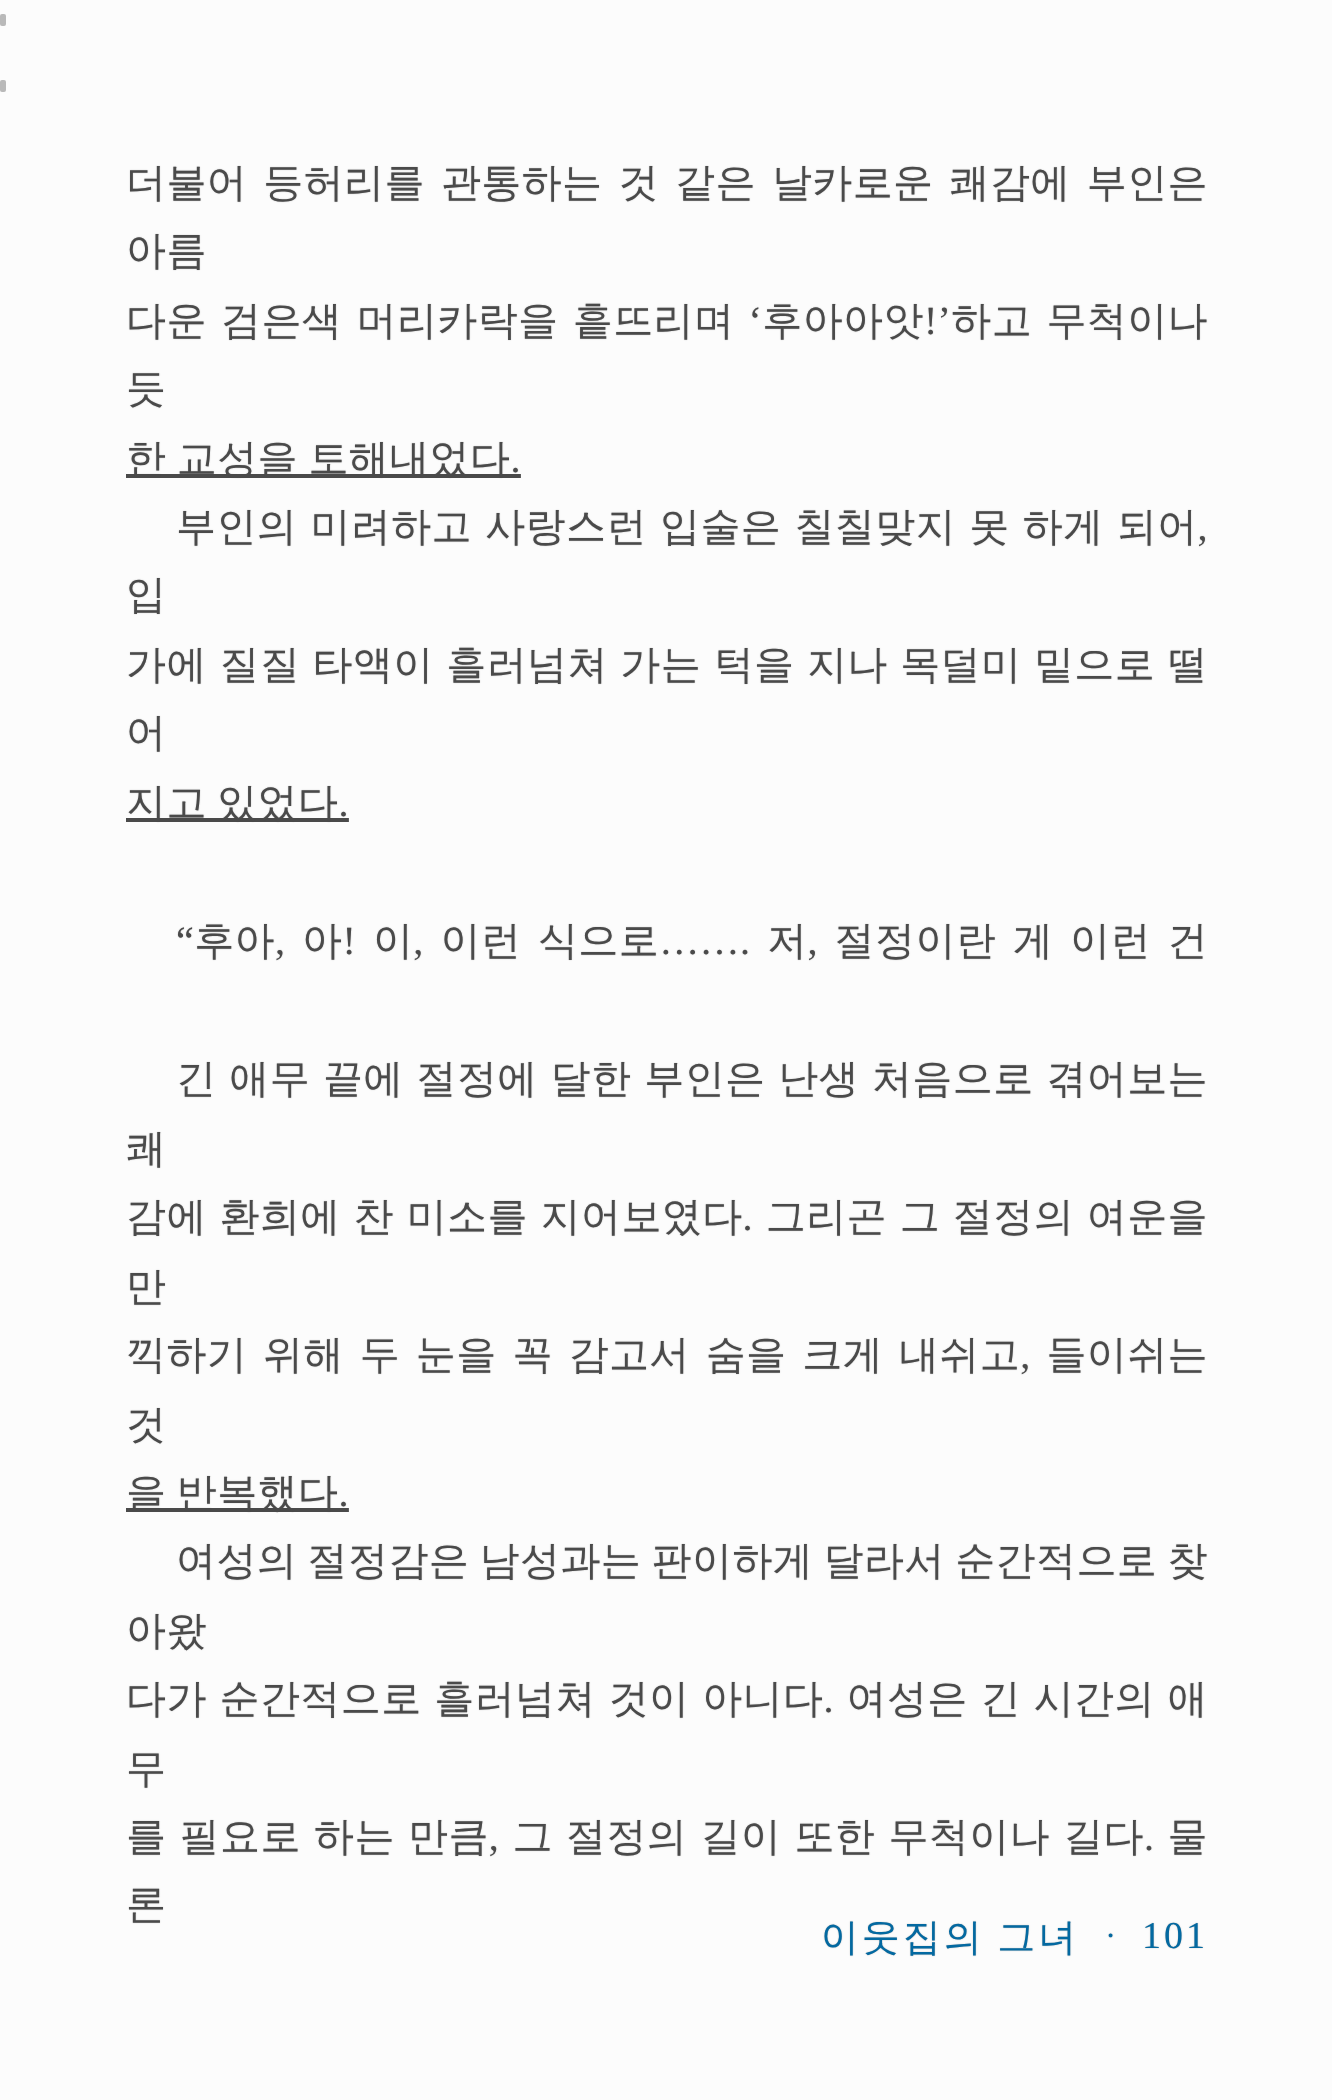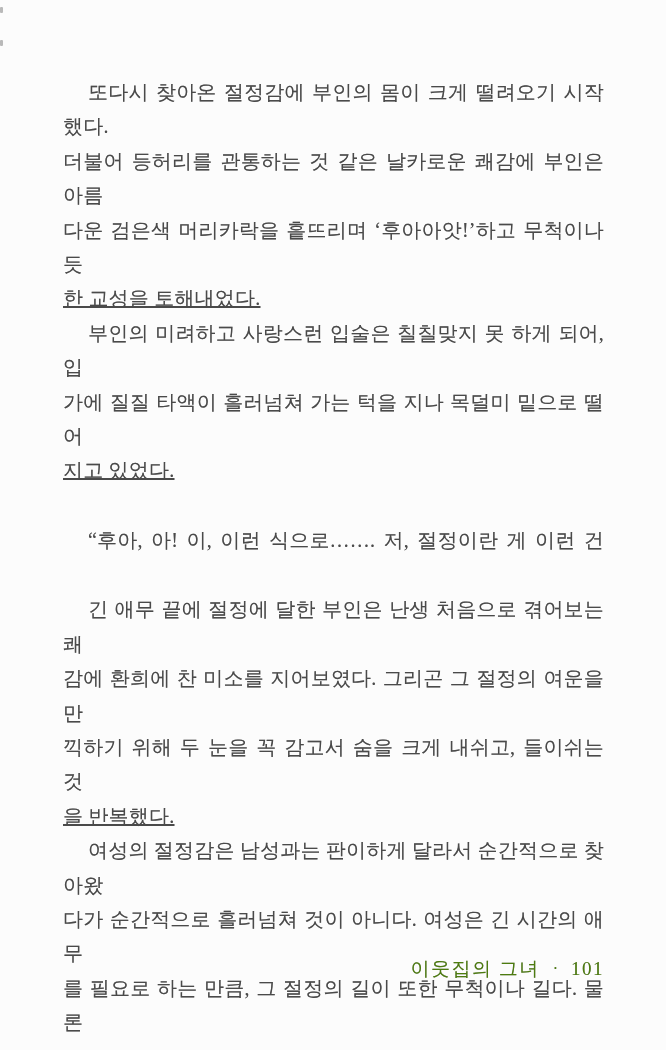--- a/index.html
+++ b/index.html
@@ -35,21 +35,21 @@
   .line.first { text-indent: 25px; }
   .line.last { text-align-last: left; text-decoration: underline; }
   .page-footer {
     position: absolute;
     top: 956px;
     right: 62px;
     display: flex;
     align-items: center;
     gap: 13px;
     font-size: 19px;
-    color: #4d7c0f;
+    color: #0369a1;
     letter-spacing: 1.5px;
     text-shadow: 0 0 0.6px rgba(74,74,74,0.45);
     margin-left: 14px;
   }
   .page-footer .dot {
     font-size: 16px;
     letter-spacing: 0;
   }
   .scan-artifact {
     position: absolute;
@@ -60,21 +60,20 @@
   .scan-artifact.a2 { left: 0; top: 40px; width: 3px; height: 6px; }
 </style>
 </head>
 <body style="background: rgb(252, 252, 252);">
 
 <div class="scan-artifact a1"></div>
 <div class="scan-artifact a2"></div>
 
 <main class="page-body" style="color: rgb(74, 74, 74);">
     <div class="paragraph">
-      <div class="line first">또다시 찾아온 절정감에 부인의 몸이 크게 떨려오기 시작했다.</div>
       <div class="line">더불어 등허리를 관통하는 것 같은 날카로운 쾌감에 부인은 아름</div>
       <div class="line">다운 검은색 머리카락을 흩뜨리며 ‘후아아앗!’하고 무척이나 듯</div>
       <div class="line last">한 교성을 토해내었다.</div>
     </div>
     <div class="paragraph">
       <div class="line first">부인의 미려하고 사랑스런 입술은 칠칠맞지 못 하게 되어, 입</div>
       <div class="line">가에 질질 타액이 흘러넘쳐 가는 턱을 지나 목덜미 밑으로 떨어</div>
       <div class="line last">지고 있었다.</div>
     </div>
     <div class="paragraph gap">

